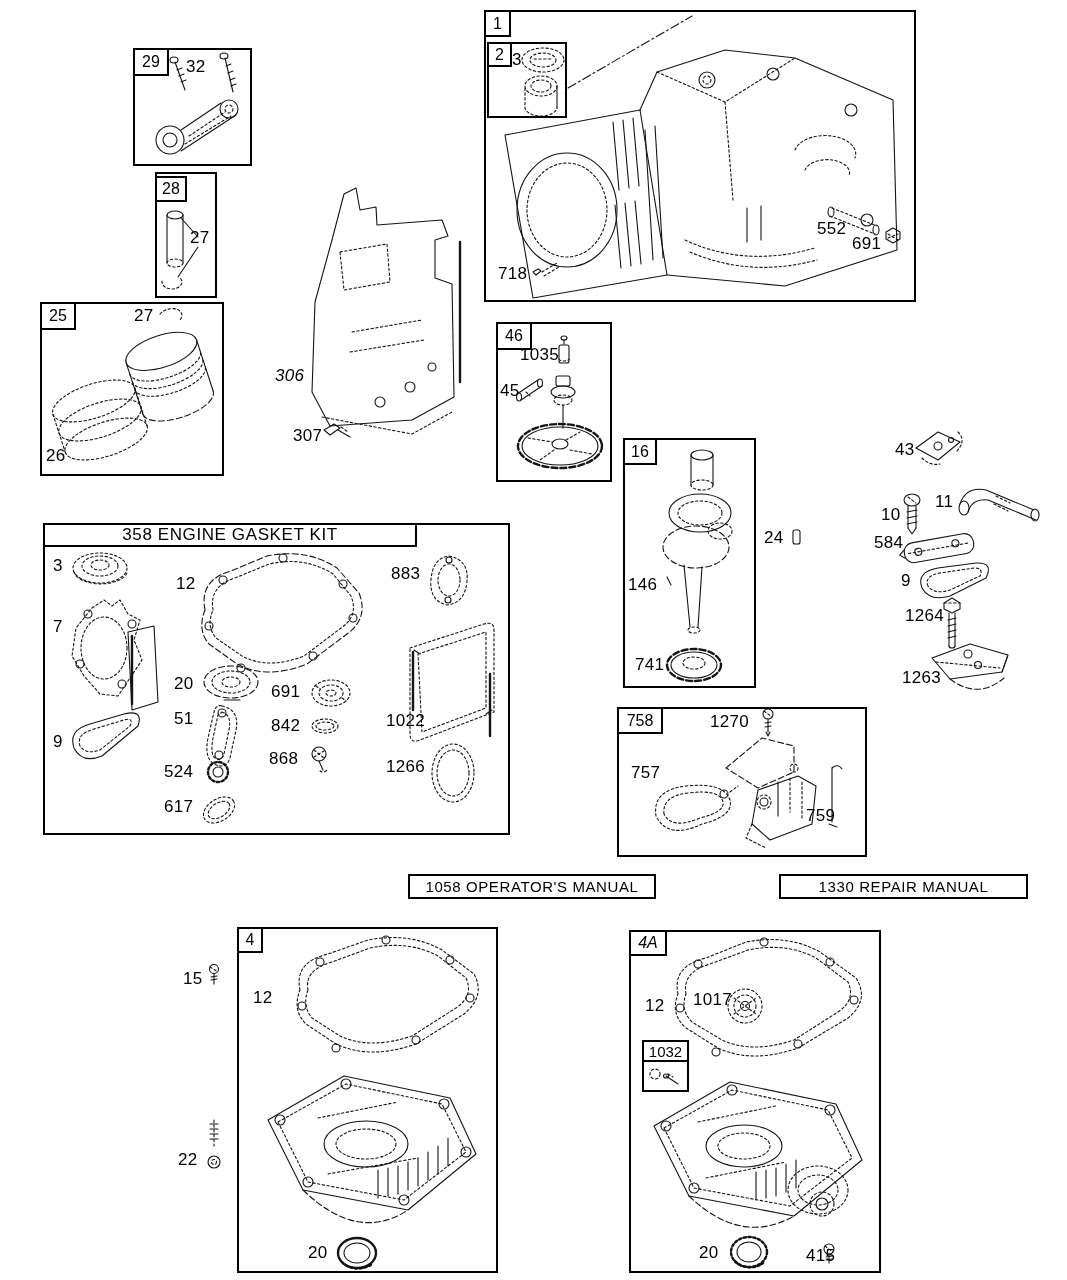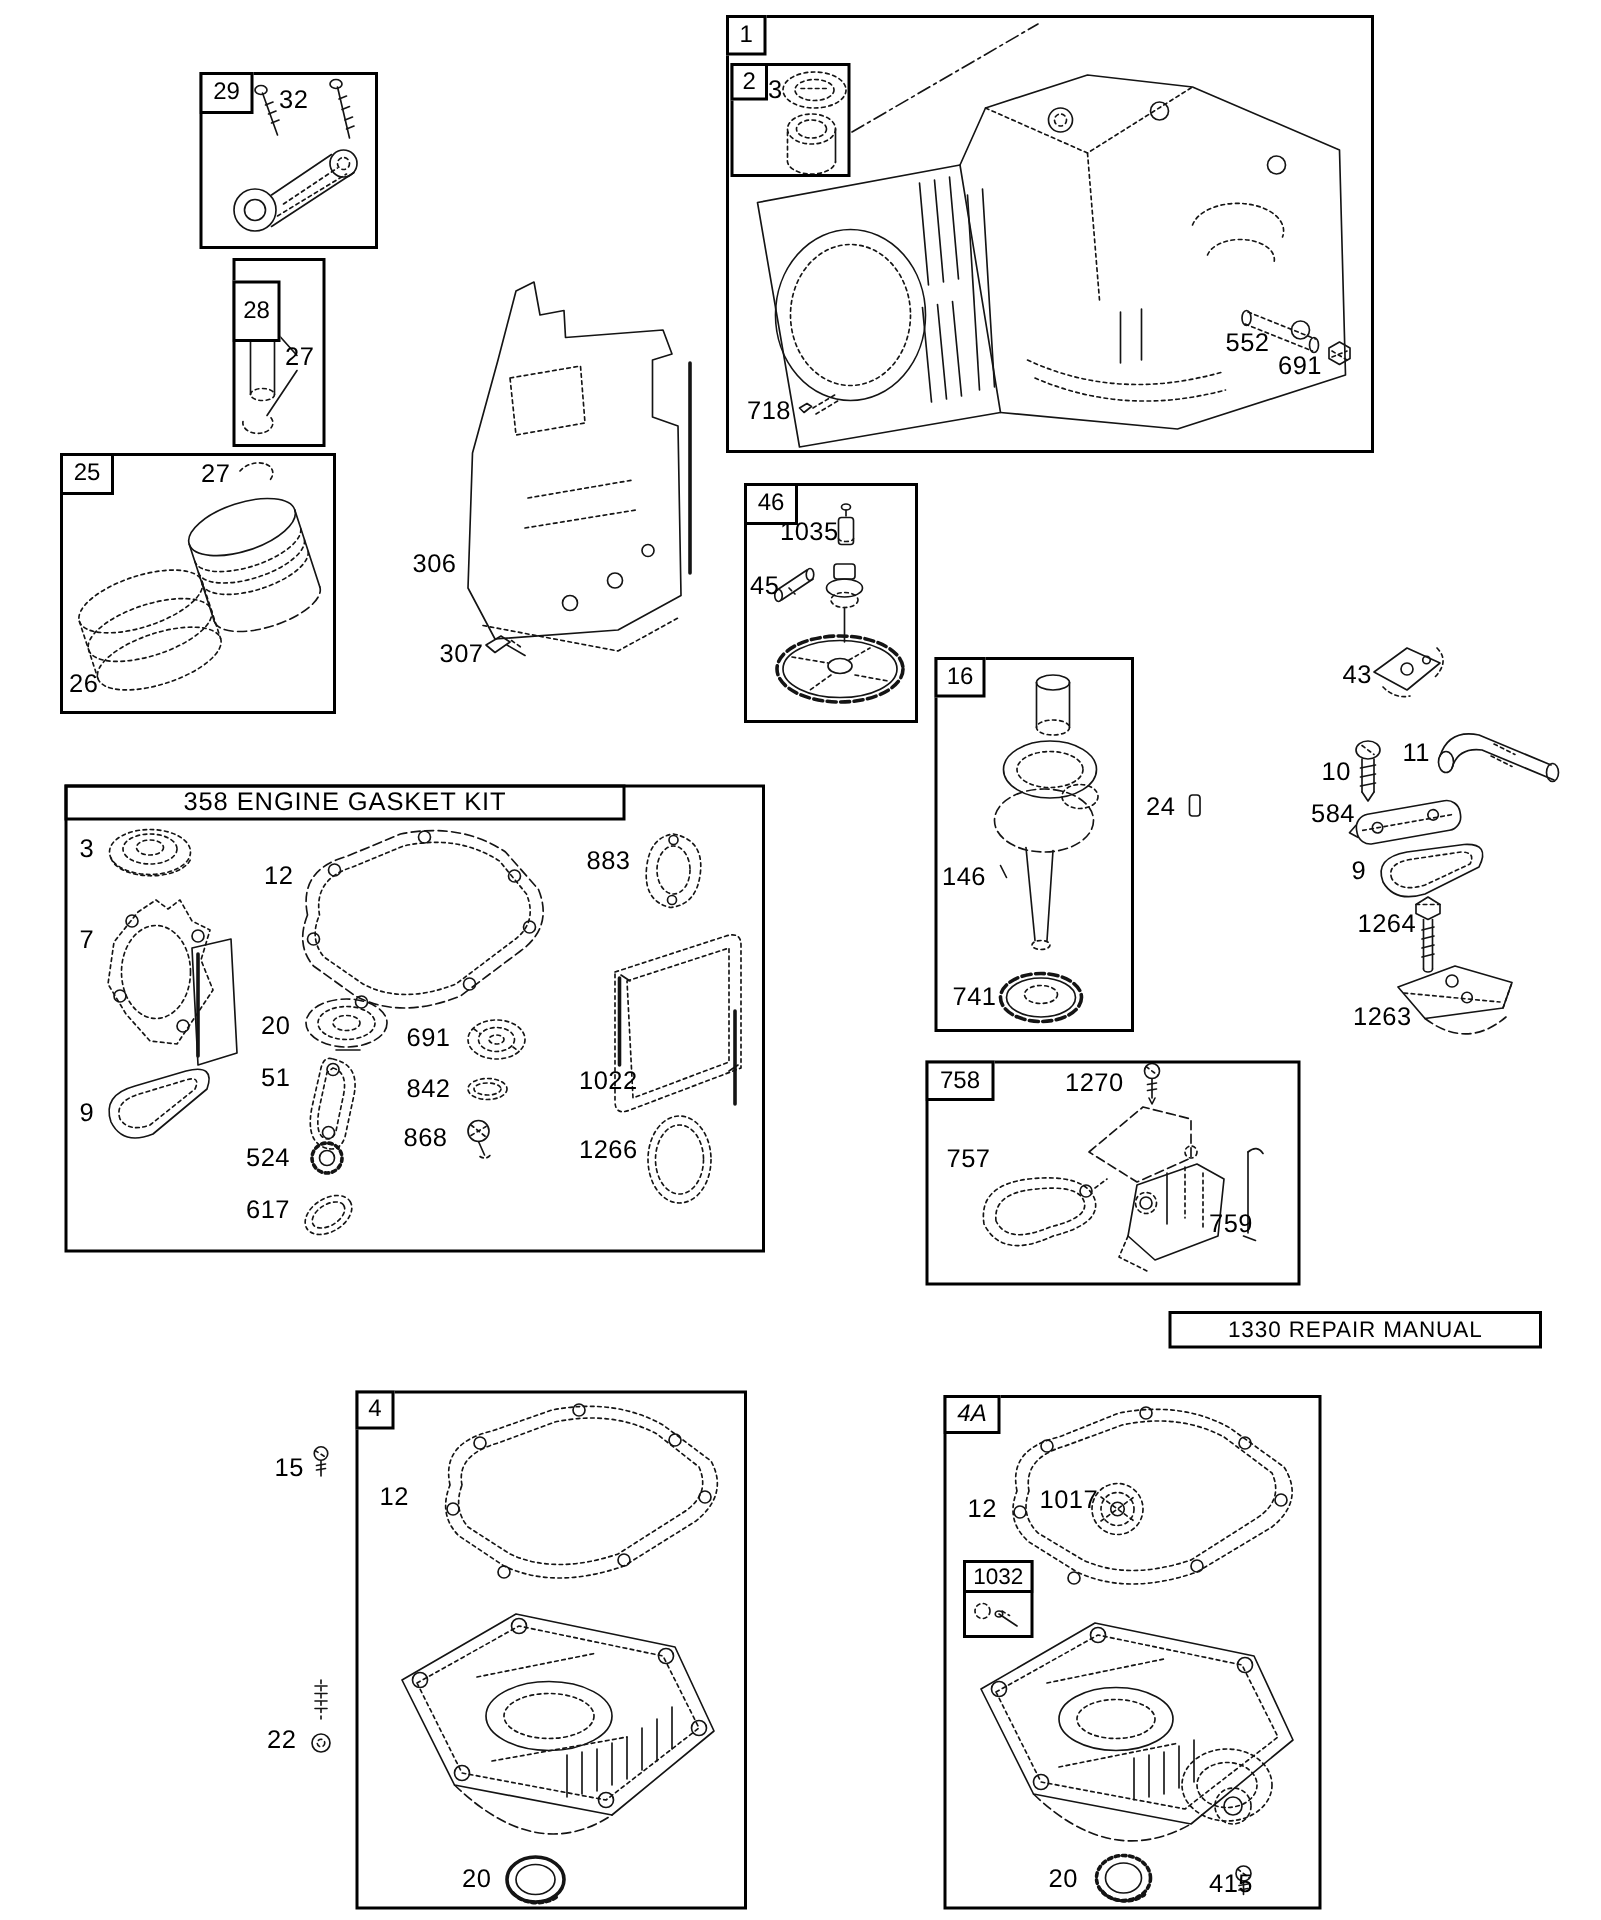--- a/index.html
+++ b/index.html
@@ -32,31 +32,34 @@
   <div class="box" style="left:40px;top:302px;width:184px;height:174px;"></div>
   <div class="box" style="left:484px;top:10px;width:432px;height:292px;"></div>
   <div class="box" style="left:487px;top:42px;width:80px;height:76px;"></div>
   <div class="box" style="left:496px;top:322px;width:116px;height:160px;"></div>
   <div class="box" style="left:623px;top:438px;width:133px;height:250px;"></div>
   <div class="box" style="left:43px;top:523px;width:467px;height:312px;"></div>
   <div class="titlebar" style="left:43px;top:523px;width:374px;height:24px;">
     <span>358 ENGINE GASKET KIT</span>
   </div>
   <div class="box" style="left:617px;top:707px;width:250px;height:150px;"></div>
+  <div class="titlebar" style="left:408px;top:874px;width:248px;height:25px;font-size:15px;">
+    <span>1058 OPERATOR'S MANUAL</span>
+  </div>
   <div class="titlebar" style="left:779px;top:874px;width:249px;height:25px;font-size:15px;">
     <span>1330 REPAIR MANUAL</span>
   </div>
   <div class="box" style="left:237px;top:927px;width:261px;height:346px;"></div>
   <div class="box" style="left:629px;top:930px;width:252px;height:343px;"></div>
   <div class="box" style="left:642px;top:1040px;width:47px;height:52px;"></div>
 
   <div class="tag" style="left:133px;top:48px;width:36px;height:28px;">
       <span>29</span>
     </div>
-  <div class="tag" style="left:155px;top:187px;width:32px;height:41px;align-items:center;">
+  <div class="tag" style="left:155px;top:176px;width:32px;height:26px;align-items:center;">
       <span>28</span>
     </div>
   <div class="tag" style="left:40px;top:302px;width:36px;height:28px;">
       <span>25</span>
     </div>
   <div class="tag" style="left:484px;top:10px;width:27px;height:27px;">
       <span>1</span>
     </div>
   <div class="tag" style="left:487px;top:42px;width:25px;height:25px;">
       <span>2</span>
@@ -81,21 +84,21 @@
     </div>
 
   <span class="lbl" style="left:186px;top:57px;">32</span>
   <span class="lbl" style="left:190px;top:228px;">27</span>
   <span class="lbl" style="left:134px;top:306px;">27</span>
   <span class="lbl" style="left:46px;top:446px;">26</span>
   <span class="lbl" style="left:512px;top:50px;">3</span>
   <span class="lbl" style="left:498px;top:264px;">718</span>
   <span class="lbl" style="left:817px;top:219px;">552</span>
   <span class="lbl" style="left:852px;top:234px;">691</span>
-  <span class="lbl" style="left:275px;top:366px;">306</span>
+  <span class="lbl" style="left:275px;top:366px;font-style:italic;">306</span>
   <span class="lbl" style="left:293px;top:426px;">307</span>
   <span class="lbl" style="left:520px;top:345px;">1035</span>
   <span class="lbl" style="left:500px;top:381px;">45</span>
   <span class="lbl" style="left:628px;top:575px;">146</span>
   <span class="lbl" style="left:635px;top:655px;">741</span>
   <span class="lbl" style="left:764px;top:528px;">24</span>
   <span class="lbl" style="left:895px;top:440px;">43</span>
   <span class="lbl" style="left:881px;top:505px;">10</span>
   <span class="lbl" style="left:935px;top:492px;">11</span>
   <span class="lbl" style="left:874px;top:533px;">584</span>

